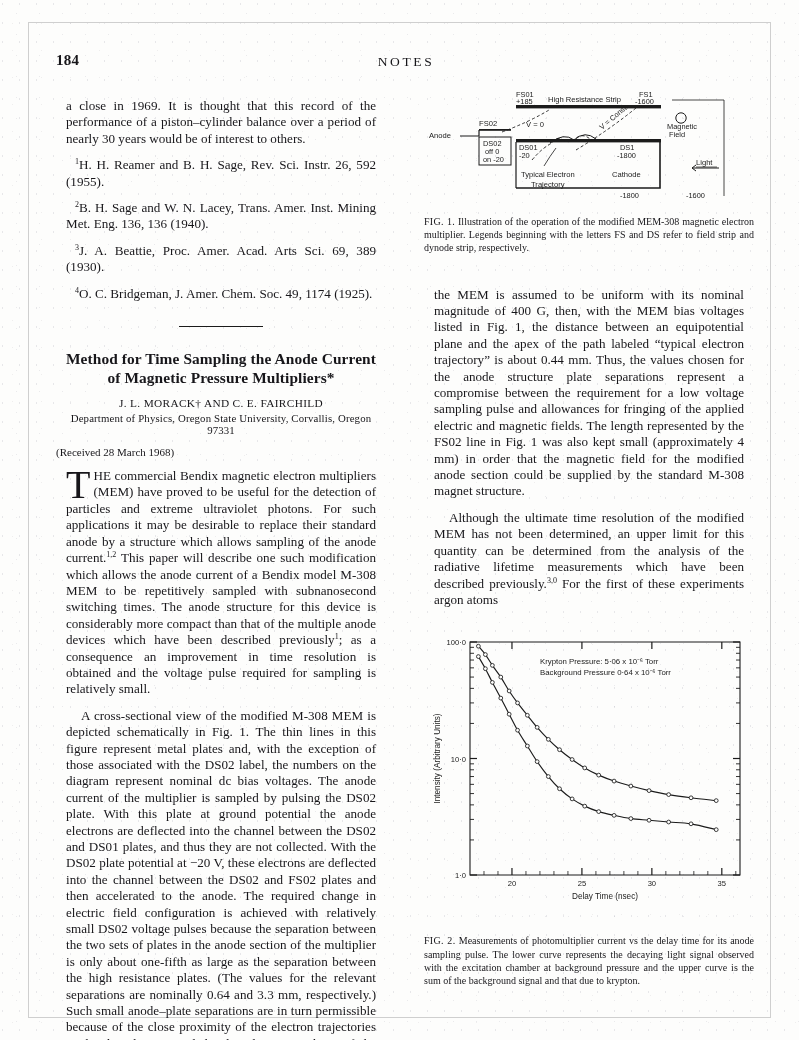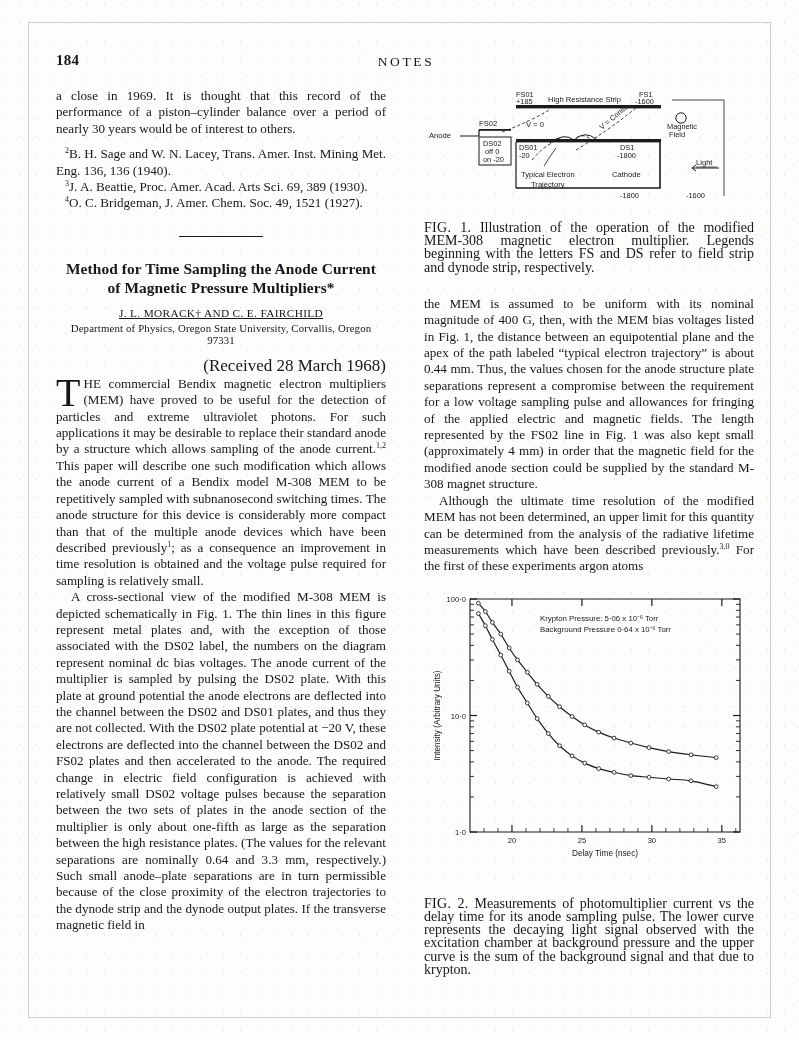--- a/index.html
+++ b/index.html
@@ -62,21 +62,21 @@
     top: 36px; left: 0; right: 0; bottom: 0;
   }
   .col {
     position: absolute; top: 0;
     width: 330px;
   }
   .col-left  { left: 0; }
   .col-right { left: 368px; }
 
   p {
-    margin: 0;
+    margin: 10px;
     font-size: 13.1px;
     line-height: 16.4px;
     text-align: justify;
     text-justify: inter-word;
     hyphens: none;
   }
   p.ind { text-indent: 15px; }
 
   
   .dropcap-para {
@@ -116,40 +116,40 @@
     font-weight: 700;
     line-height: 19px;
     letter-spacing: .1px;
   }
   .authors {
     text-align: center;
     font-size: 11.3px;
     margin-top: 10px;
     letter-spacing: .35px;
   }
-  .smallcaps { font-variant: small-caps; text-decoration: underline; }
+  .smallcaps { font-variant: small-caps; }
   .affil {
     text-align: center;
     font-size: 10.8px;
     margin-top: 3px;
     letter-spacing: .15px;
   }
   .received {
-    text-align: right;
-    font-size: 17px;
+    text-align: left;
+    font-size: 11px;
     margin-top: 10px;
   }
 
   
   .figure { position: relative; }
   .figcap {
-    font-size: 14px;
+    font-size: 10px;
     line-height: 13.2px;
     text-align: justify;
-    margin-top: 21px;
+    margin-top: 15px;
   }
   .figcap .figlbl { font-variant: small-caps; letter-spacing: .3px; }
 
   .fig1-box {
     position: relative;
     width: 330px; height: 112px;
   }
   .fig1-svg { display: block; }
   .fig2-box {
     position: relative;
@@ -170,23 +170,24 @@
     <div class="runtitle">NOTES</div>
   </div>
 
   <div class="cols">
 
     <div class="col col-left">
 
       <p>a close in 1969. It is thought that this record of the performance of a piston–cylinder balance over a period of nearly 30 years would be of interest to others.</p>
 
       <div class="footnotes">
+        <p class="fn"><sup>1</sup><span>H. H. Reamer and B. H. Sage, Rev. Sci. Instr. 26, 592 (1955).</span></p>
         <p class="fn"><sup>2</sup><span>B. H. Sage and W. N. Lacey, Trans. Amer. Inst. Mining Met. Eng. 136, 136 (1940).</span></p>
         <p class="fn"><sup>3</sup><span>J. A. Beattie, Proc. Amer. Acad. Arts Sci. 69, 389 (1930).</span></p>
-        <p class="fn"><sup>4</sup><span>O. C. Bridgeman, J. Amer. Chem. Soc. 49, 1521 (1927).</span></p>
+        <p class="fn"><sup>4</sup><span>O. C. Bridgeman, J. Amer. Chem. Soc. 49, 1174 (1925).</span></p>
       </div>
 
       <div class="rule"></div>
 
       <div class="art-title">
         <span>Method for Time Sampling the Anode Current</span><br>
         <span>of Magnetic Pressure Multipliers*</span>
       </div>
 
       <div class="authors smallcaps">J. L. MORACK† AND C. E. FAIRCHILD</div>

